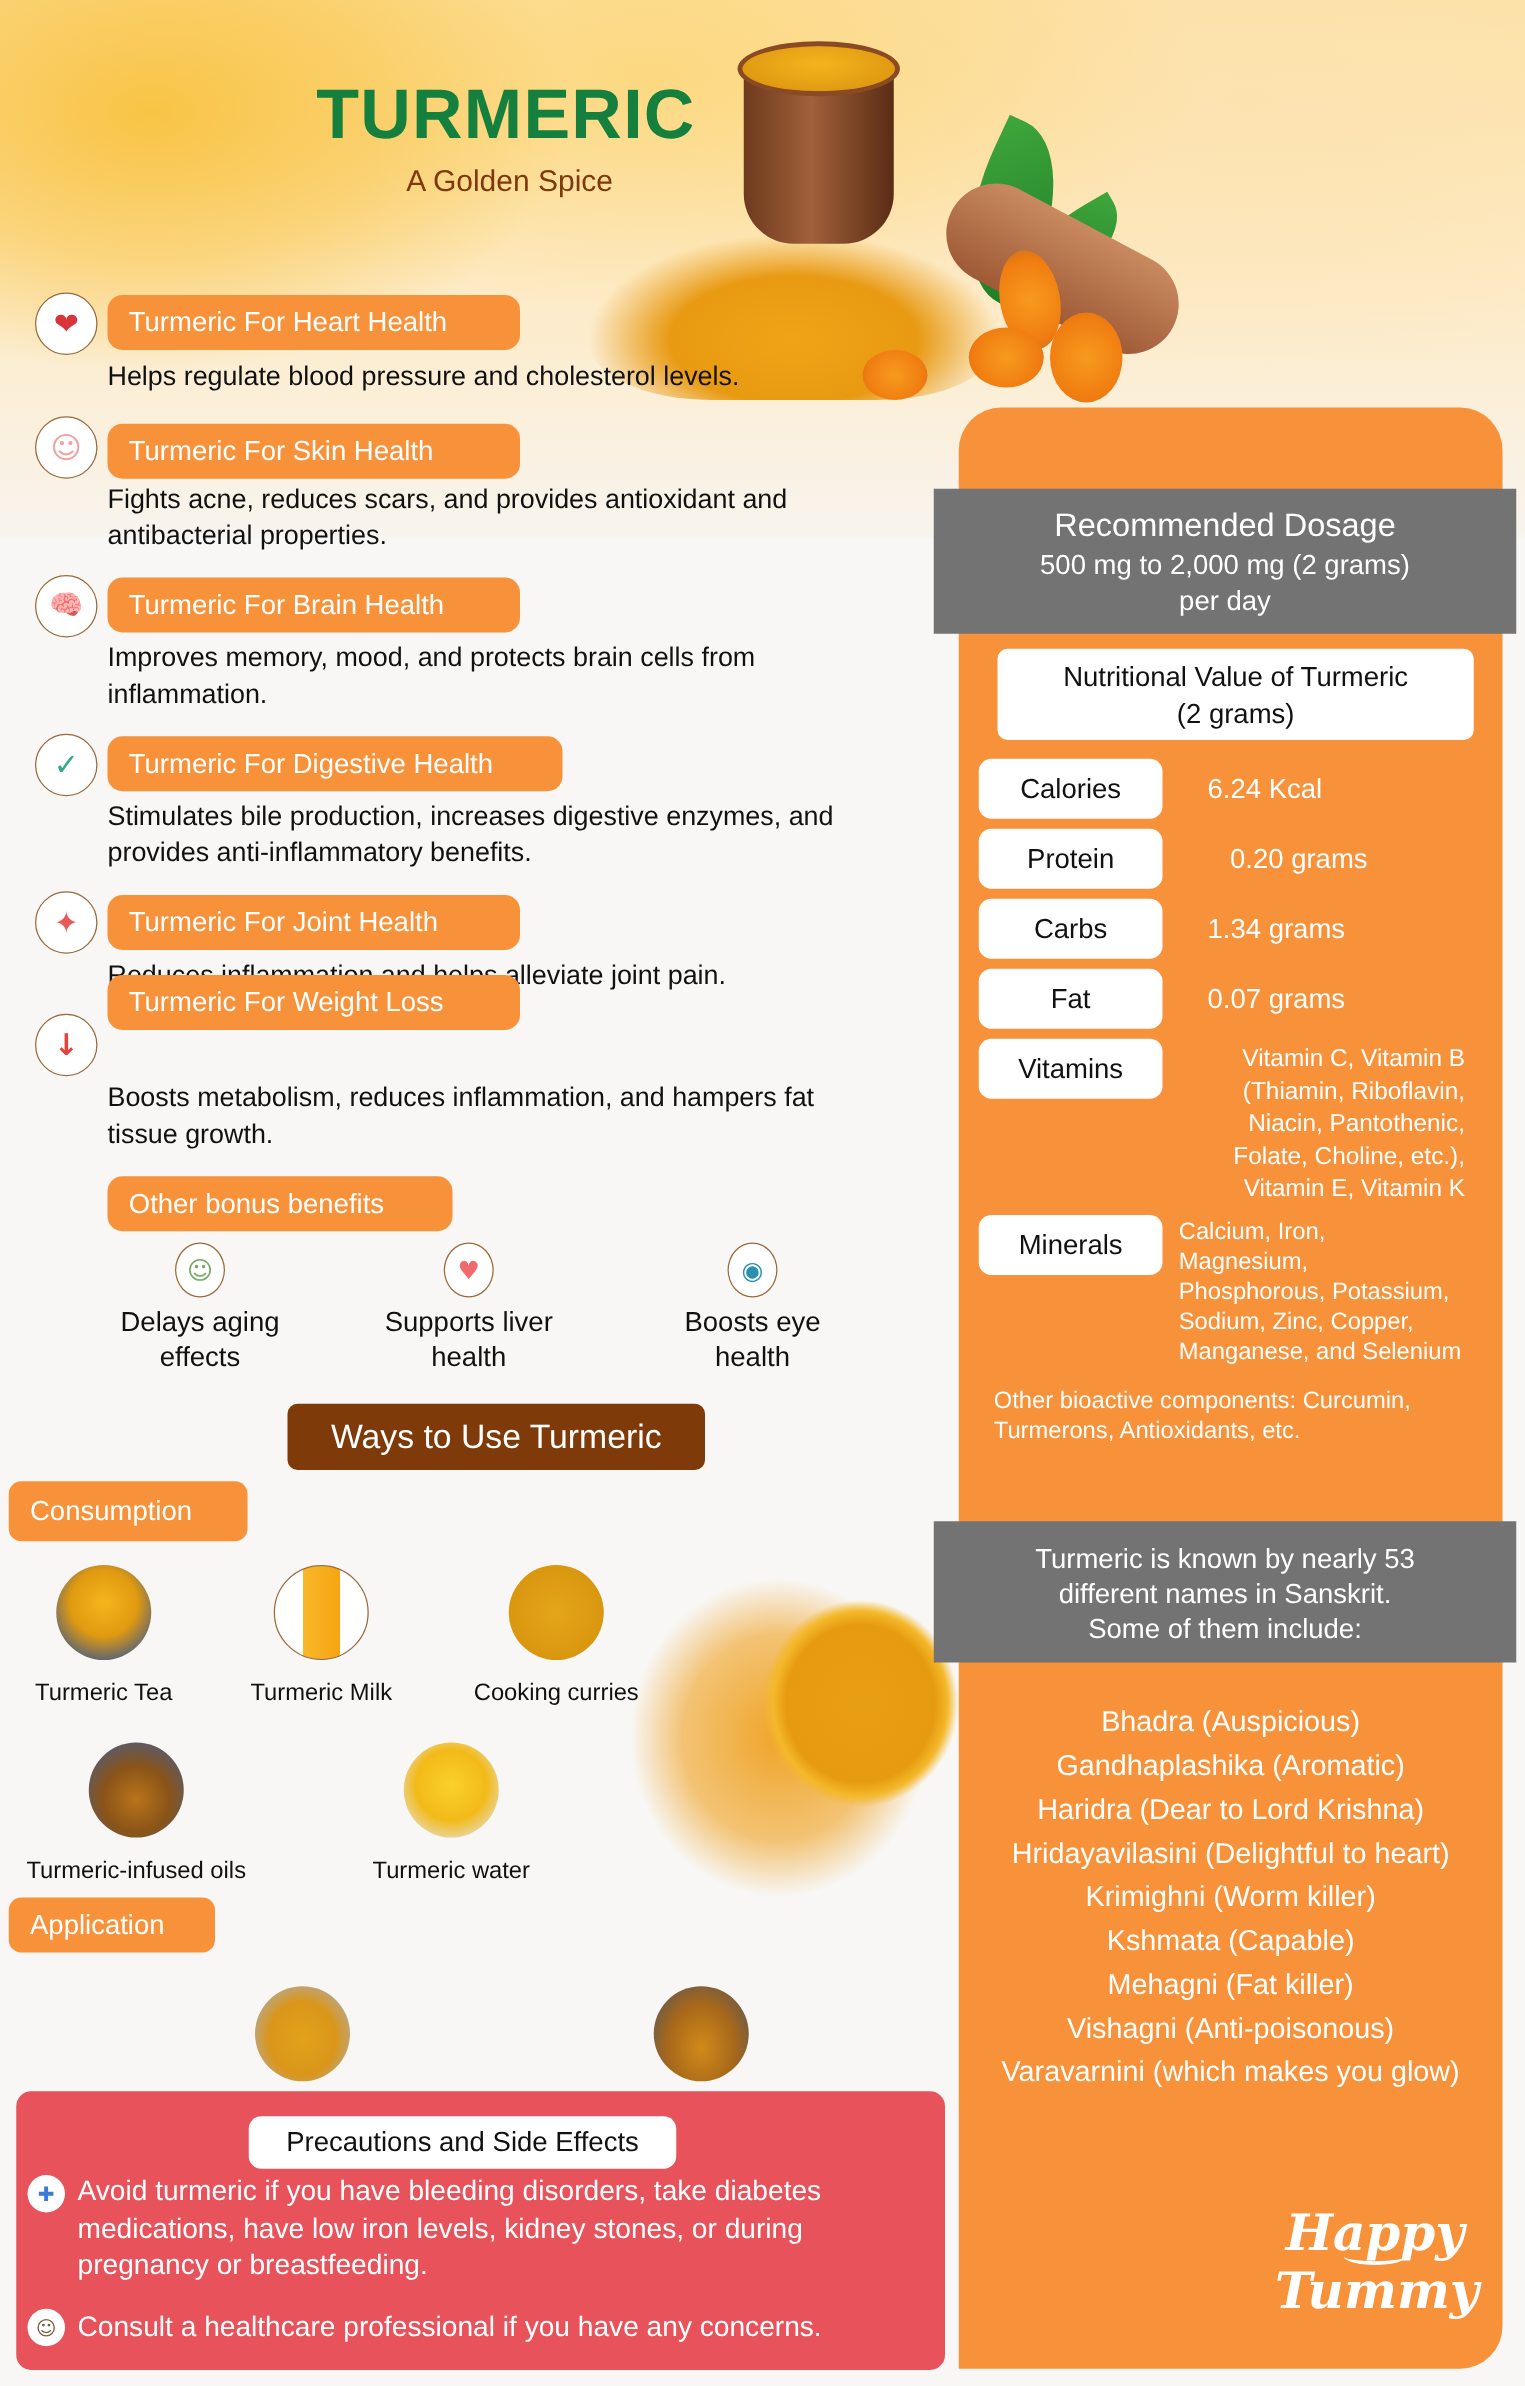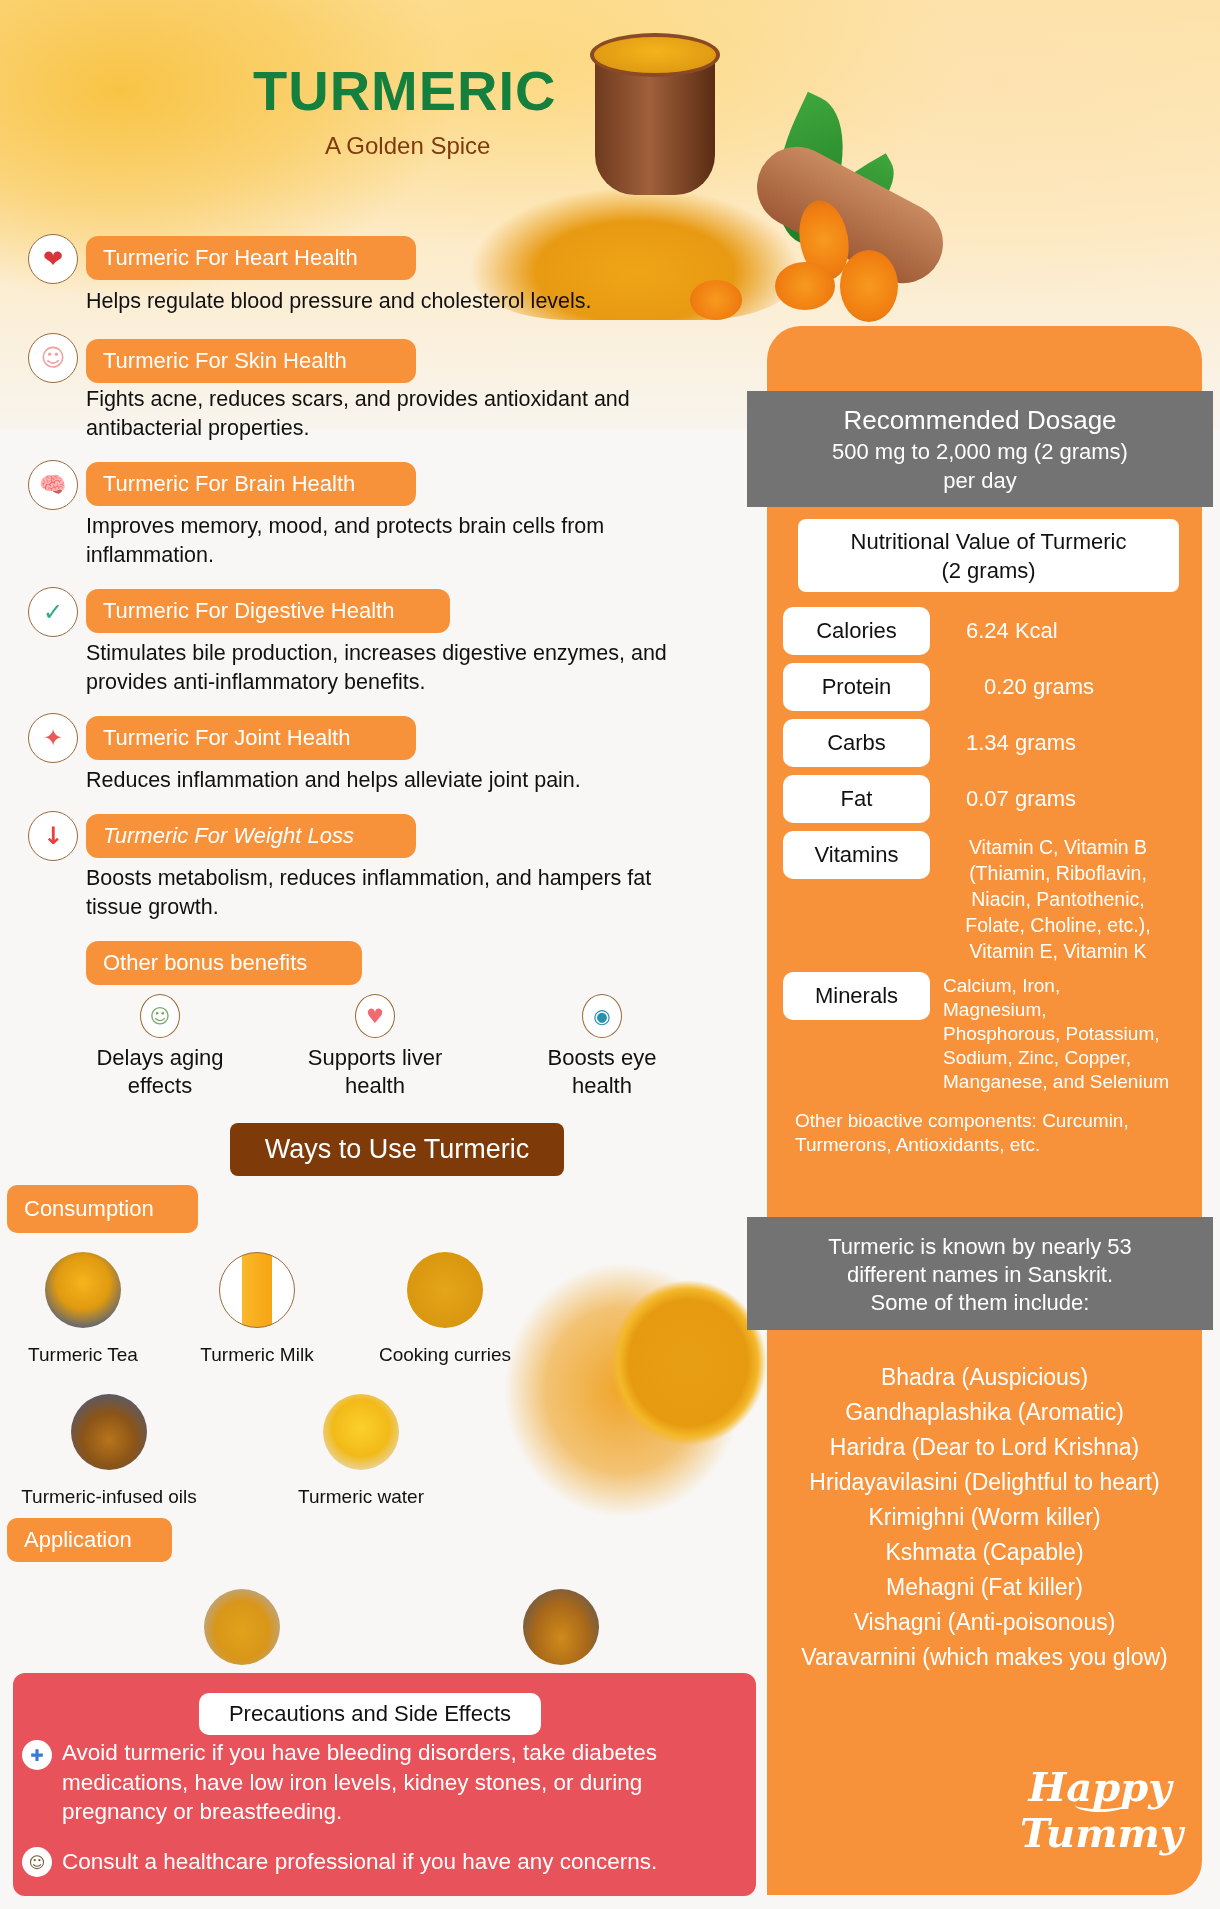--- a/index.html
+++ b/index.html
@@ -149,21 +149,21 @@
     font-family: "Liberation Sans", sans-serif;
   }
   .nut-label {
     position: absolute; left: 783px; width: 147px; height: 48px; background: #fff; border-radius: 10px;
     font-size: 22px; display: flex; align-items: center; justify-content: center; color: #111;
     font-family: "Liberation Sans", sans-serif;
   }
   .nut-val {
     position: absolute; color: #fff; font-size: 22px; font-family: "Liberation Sans", sans-serif;
   }
-  .nut-multi { font-size: 19.5px; line-height: 26px; text-align: center; }
+  .nut-multi { font-size: 19.5px; line-height: 26px; text-align: right; }
   .nut-min { font-size: 19px; line-height: 24px; text-align: left; }
   .other-bio {
     left: 795px; top: 1109px; width: 400px; color: #fff; font-size: 19px; line-height: 24px;
     font-family: "Liberation Sans", sans-serif;
   }
   .band2 { left: 747px; top: 1217px; width: 466px; height: 113px; padding-top: 16px; font-size: 22px; line-height: 28px; }
   .names { left: 767px; top: 1360px; width: 435px; text-align: center; color: #fff; font-family: "Liberation Sans", sans-serif; }
   .names div { font-size: 23px; line-height: 35px; }
   .logo {
     left: 1020px; top: 1768px; width: 160px; color: #fff; font-size: 40px; line-height: 38px;
@@ -206,21 +206,21 @@
 
   <div class="icon-circle" style="left:28px;top:587px;color:#2EAA8A;">✓</div>
   <div class="pill" style="left:86px;top:589px;width:364px;height:44px;">Turmeric For Digestive Health</div>
   <div class="desc" style="top:639px;width:665px;">Stimulates bile production, increases digestive enzymes, and provides anti-inflammatory benefits.</div>
 
   <div class="icon-circle" style="left:28px;top:713px;color:#E85A5A;">✦</div>
   <div class="pill" style="left:86px;top:716px;width:330px;height:44px;">Turmeric For Joint Health</div>
   <div class="desc" style="top:766px;">Reduces inflammation and helps alleviate joint pain.</div>
 
   <div class="icon-circle" style="left:28px;top:811px;color:#E8423A;font-weight:bold;">↓</div>
-  <div class="pill" style="left:86px;top:814px;width:330px;height:44px;font-style:italic;">Turmeric For Weight Loss</div>
+  <div class="pill" style="left:86px;top:780px;width:330px;height:44px;">Turmeric For Weight Loss</div>
   <div class="desc" style="top:864px;width:600px;">Boosts metabolism, reduces inflammation, and hampers fat tissue growth.</div>
 </div>
 
 <div class="pill" style="left:86px;top:941px;width:276px;height:44px;">Other bonus benefits</div>
 <div class="bonus-item" style="left:60px;top:994px;">
   <div class="bonus-icon" style="color:#7AAA6A;">☺</div>
   <div class="bonus-label"><span>Delays aging</span><br><span>effects</span></div>
 </div>
 <div class="bonus-item" style="left:275px;top:994px;">
   <div class="bonus-icon" style="color:#F06A70;">♥</div>

